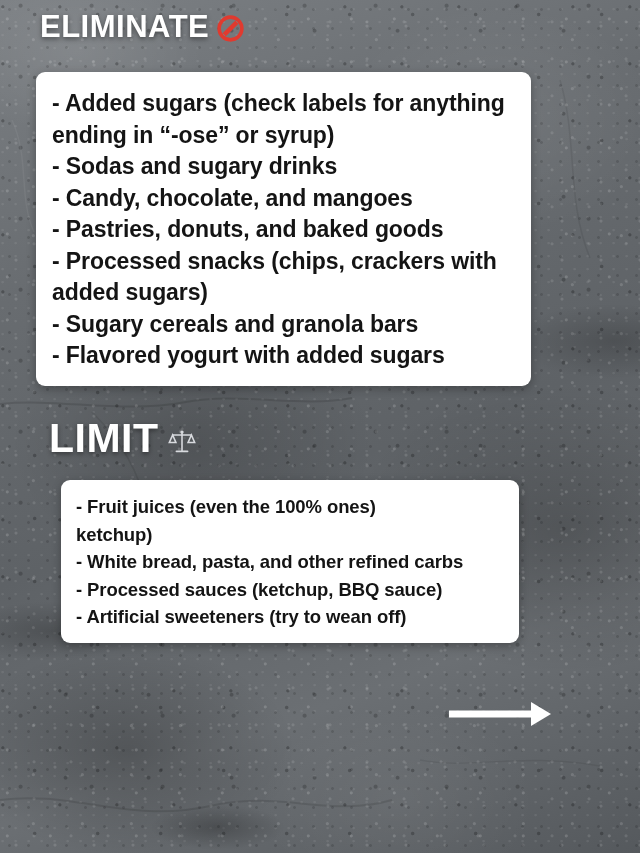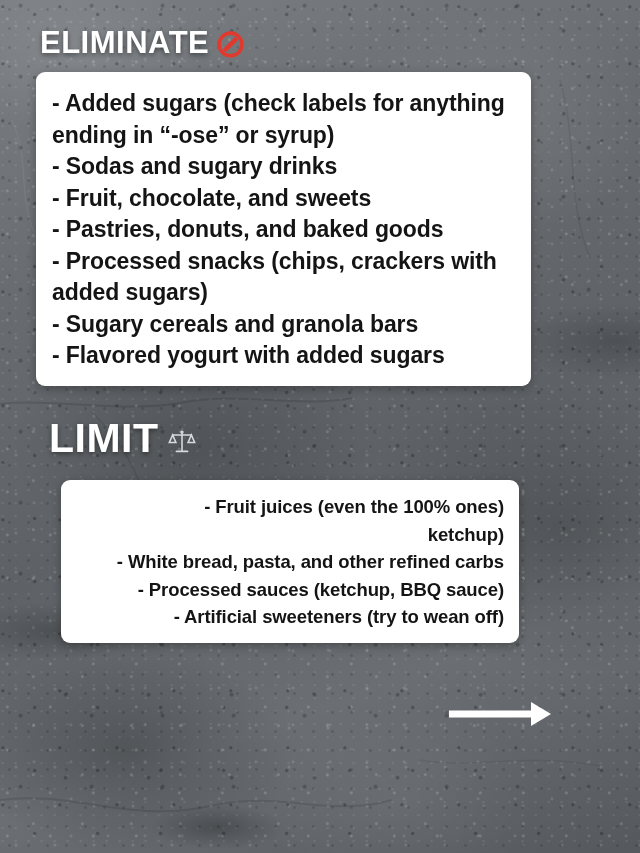--- a/index.html
+++ b/index.html
@@ -86,21 +86,21 @@
     gap: 8px;
     color: #ffffff;
     font-weight: 800;
     letter-spacing: 0.5px;
     text-shadow: 0 2px 5px rgba(0,0,0,0.45);
   }
 
   #eliminate-heading {
     position: absolute;
     left: 40px;
-    top: 27px;
+    top: 11px;
     font-size: 31px;
     line-height: 1;
   }
   #eliminate-heading .heading-text { font-size: 31px; }
 
   #limit-heading {
     position: absolute;
     left: 49px;
     top: 418px;
     font-size: 31px;
@@ -134,21 +134,20 @@
     left: 61px;
     top: 480px;
     width: 458px;
     padding: 13px 15px 12px 15px;
     box-sizing: border-box;
   }
   #limit-card .line {
     font-size: 18.5px;
     line-height: 27.5px;
     letter-spacing: -0.1px;
-    text-align: right;
   }
 
   
   .noentry-icon {
     display: inline-block;
     width: 27px;
     height: 27px;
     position: relative;
     top: 2px;
   }
@@ -196,21 +195,21 @@
           <circle cx="16" cy="16" r="13.5" fill="none" stroke="#e03a2f" stroke-width="4.2"></circle>
           <rect x="5.5" y="13.4" width="21" height="5.2" rx="0.6" fill="#e03a2f" transform="rotate(-45 16 16)"></rect>
         </svg>
       </span>
     </div>
 
     <div id="eliminate-card" class="card">
       <div class="line">- Added sugars (check labels for anything</div>
       <div class="line">ending in “-ose” or syrup)</div>
       <div class="line">- Sodas and sugary drinks</div>
-      <div class="line">- Fruit, chocolate, and sweets</div>
+      <div class="line">- Candy, chocolate, and mangoes</div>
       <div class="line">- Pastries, donuts, and baked goods</div>
       <div class="line">- Processed snacks (chips, crackers with</div>
       <div class="line">added sugars)</div>
       <div class="line">- Sugary cereals and granola bars</div>
       <div class="line">- Flavored yogurt with added sugars</div>
     </div>
 
     <div id="limit-heading" class="section-heading">
       <span class="heading-text">LIMIT</span>
       <span class="scales-icon">

